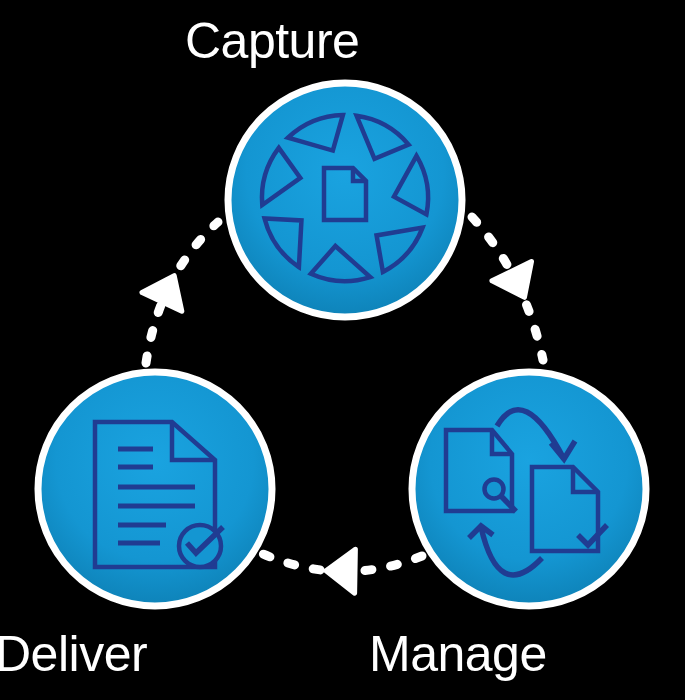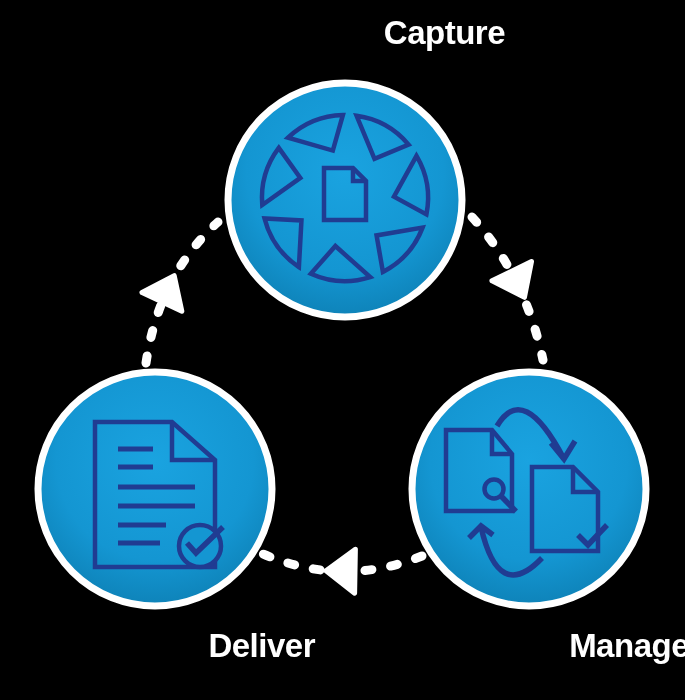--- a/index.html
+++ b/index.html
@@ -7,24 +7,24 @@
     width: 685px; height: 700px;
     background: var(--background, #000);
     font-family: "Liberation Sans", sans-serif;
     overflow: hidden;
   }
   .stage { position: relative; width: 685px; height: 700px; background: var(--background, #000); }
   .stage svg { position: absolute; left: 0; top: 0; }
   .node-label {
     position: absolute;
     width: 320px;
-    text-align: right;
+    text-align: left;
     color: var(--label-text, #fff);
-    font-size: 33px;
-    font-weight: 700;
+    font-size: 50px;
+    font-weight: 400;
     letter-spacing: -0.5px;
     line-height: 1;
     white-space: nowrap;
   }
   .label-capture { left: 185px; top: 16px; }
   .label-deliver { left: -5px;  top: 629px; }
   .label-manage  { left: 369px; top: 629px; }
 
   .node-circle {
     fill: url(#nodeFill);

